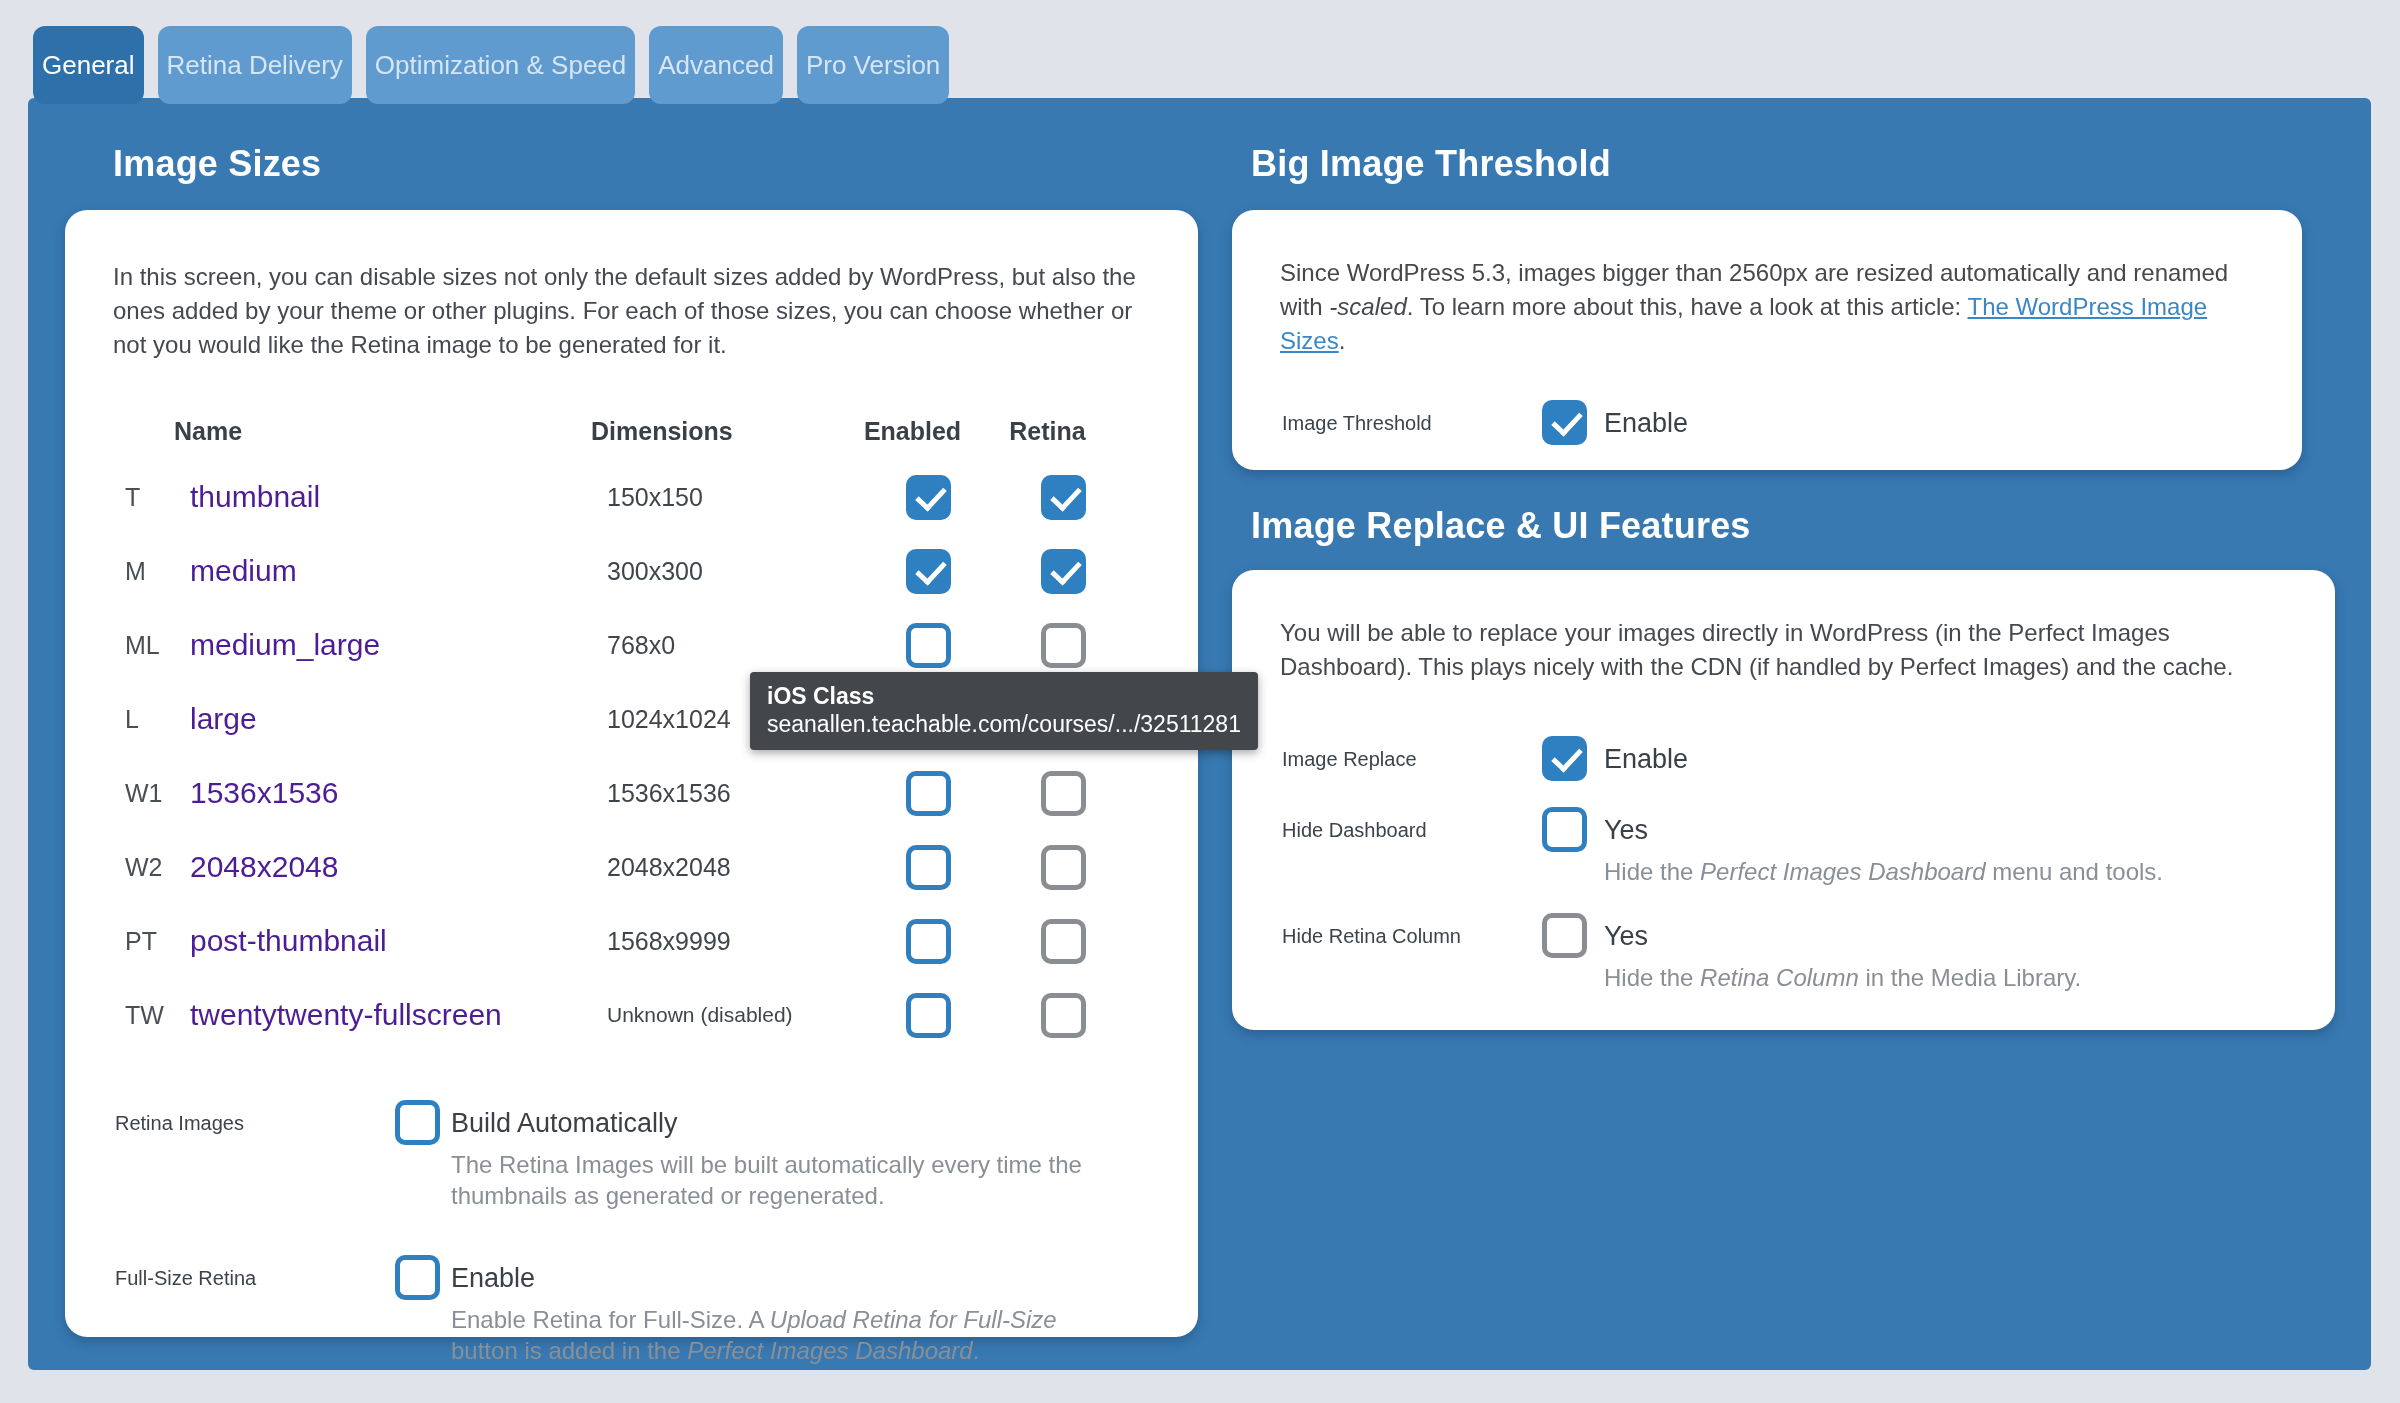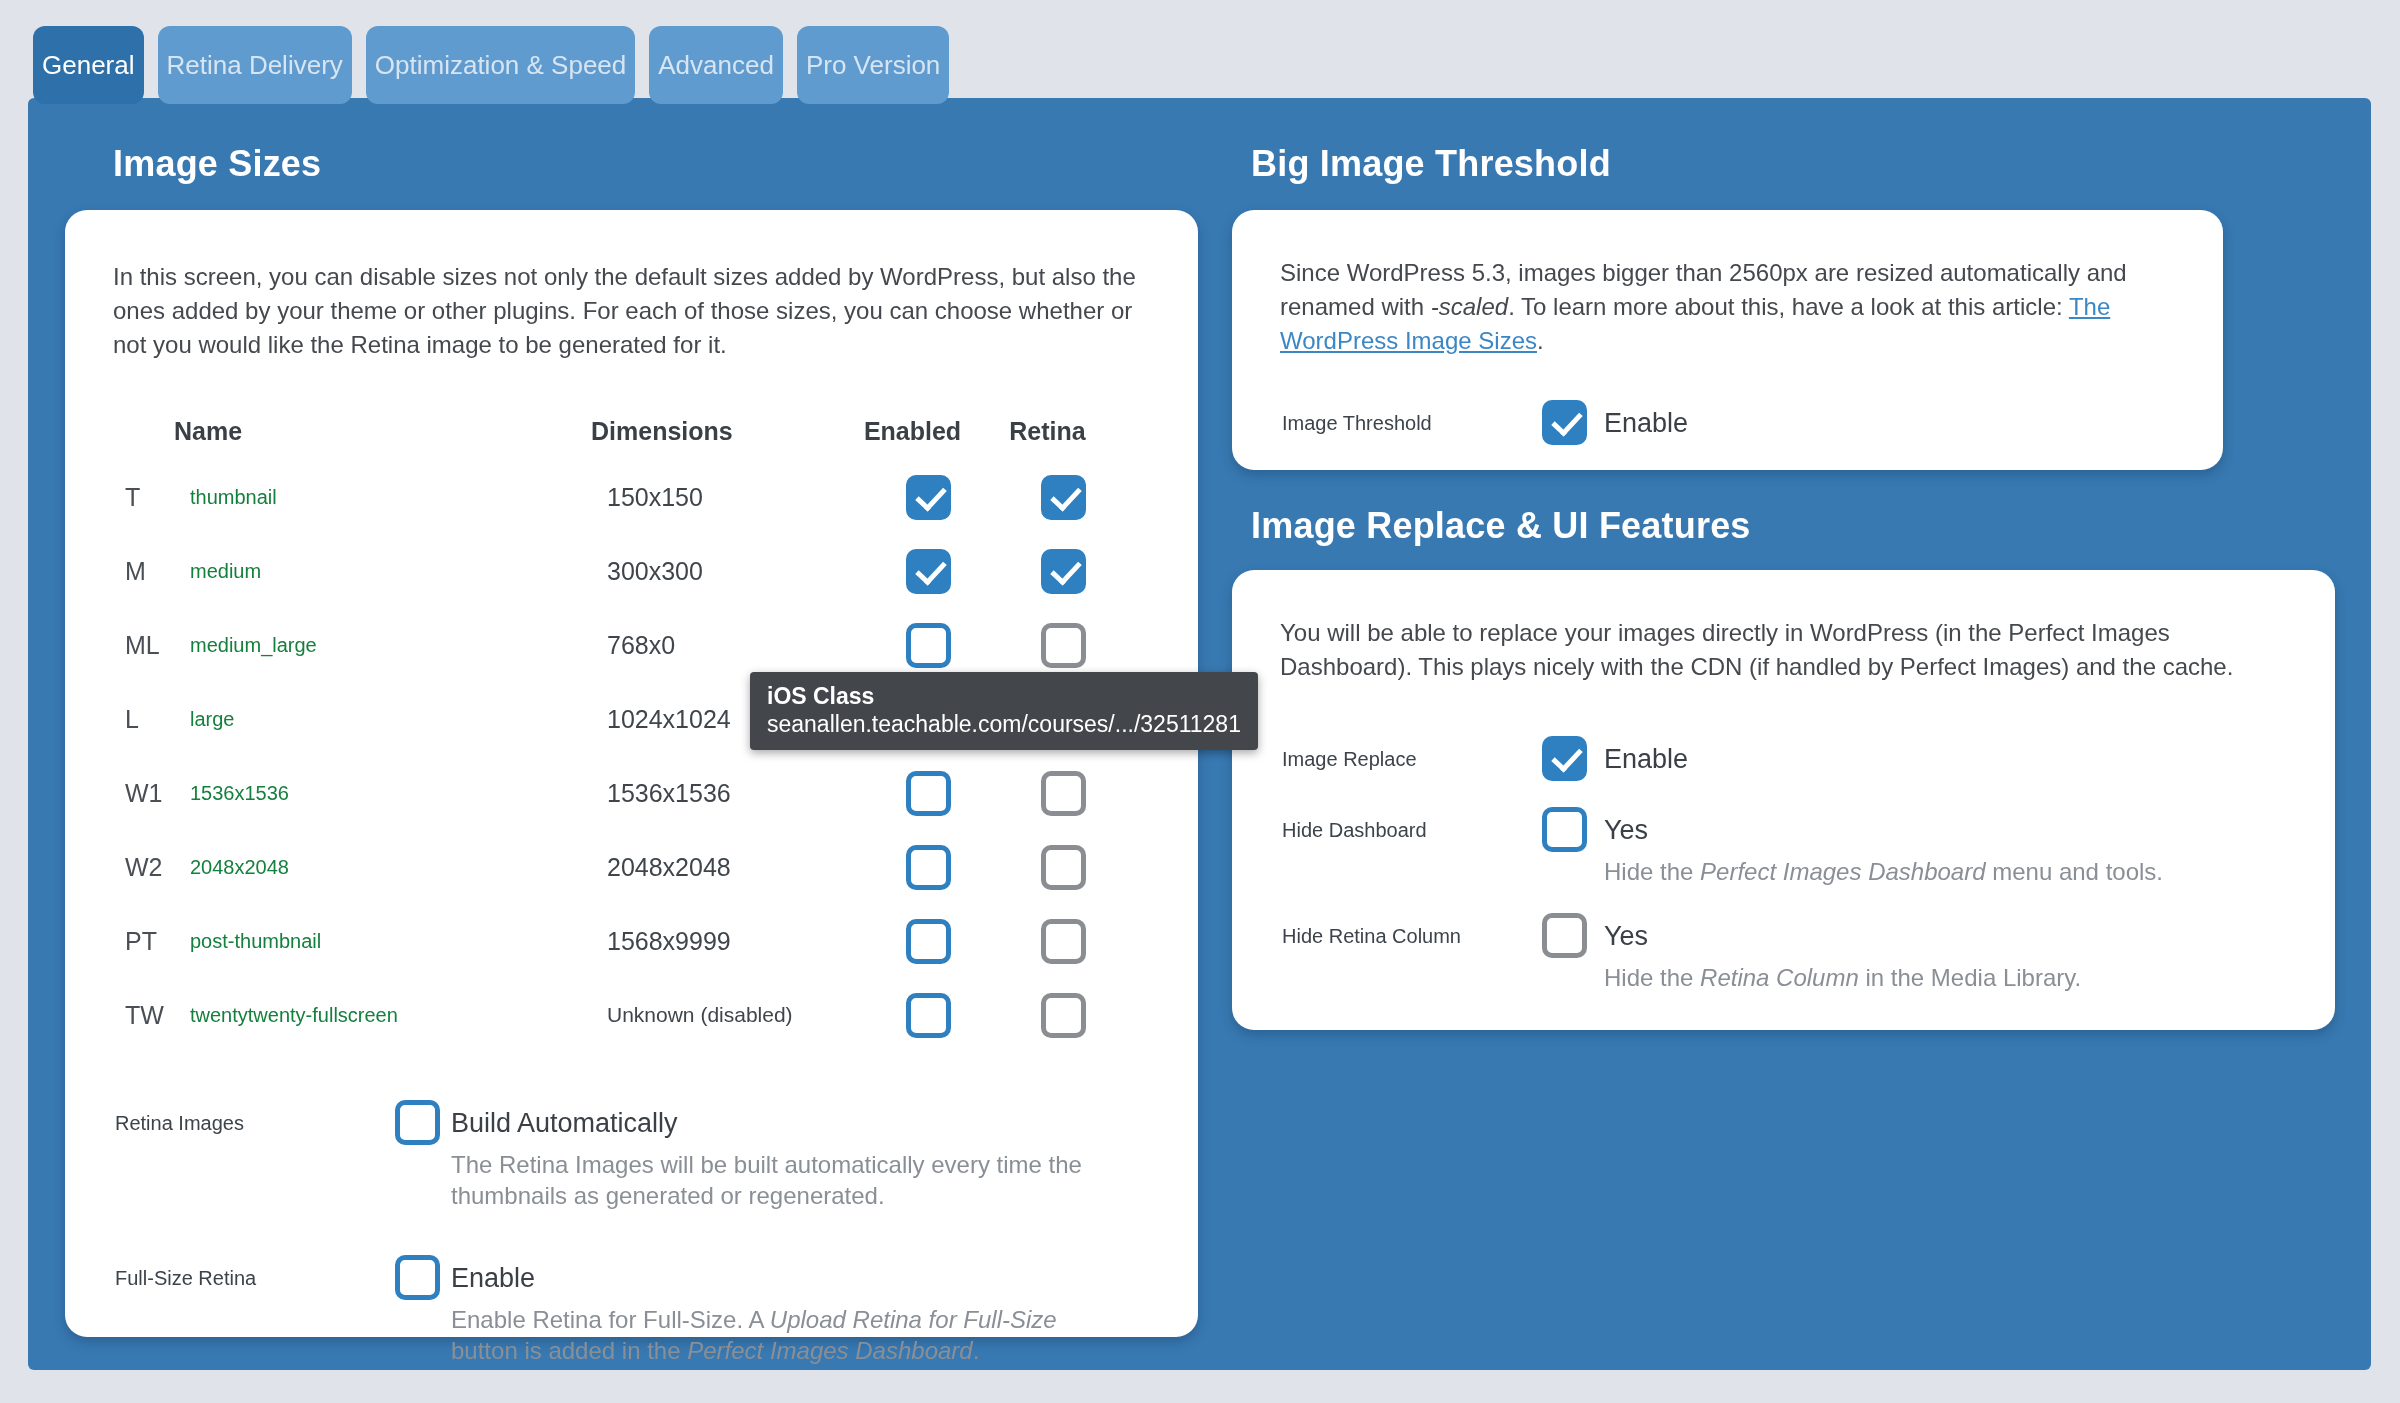--- a/index.html
+++ b/index.html
@@ -44,21 +44,21 @@
 
   .sizes-table { margin-top:38px; }
   .trow {
     display:grid; grid-template-columns:65px 417px 254px 135px 135px;
     align-items:center; padding-left:60px; height:74px;
   }
   .trow.thead { height:60px; align-items:end; padding-bottom:14px;padding-left:44px; }
   .th { font-size:25px; font-weight:700; color:#3a4046; }
   .th.center { text-align:center; }
   .code { font-size:25px; color:#4a4f55; }
-  .size-name { font-size:20px; color:#15803d; text-decoration:none; cursor:pointer; }
+  .size-name { font-size:30px; color:#4c1d95; text-decoration:none; cursor:pointer; }
   .dims { font-size:25px; color:#3f454b; }
   .dims.small { font-size:21px; }
   .cbcell { display:flex; justify-content:center; }
 
   
   .cb {
     width:45px; height:45px; border-radius:10px; border:5px solid #2f80c1;
     background:#fff; position:relative; flex:0 0 auto; cursor:pointer;
   }
   .cb.gray { border-color:#8a8e93; }
@@ -79,21 +79,21 @@
   .opt .desc { font-size:24px; line-height:31px; color:#8a8f96; margin-top:9px; }
   .opt .desc i, .p i { font-style:italic; }
 
   #card-image-sizes .opts { margin-top:48px; }
   #card-image-sizes .opt + .opt { margin-top:44px; }
   #card-image-sizes .desc { max-width:680px; }
   #opt-fullsize .desc { max-width:650px; }
 
   
   #title-threshold { left:1251px; top:143px; }
-  #card-threshold  { left:1232px; top:210px; width:991px; height:260px; padding:46px 48px 0 0; }
+  #card-threshold  { left:1232px; top:210px; width:1070px; height:260px; padding:46px 48px 0 0; }
   #card-threshold .p { margin-left:48px; max-width:985px; font-size:24px; line-height:34px; color:#45494e; }
   .link { color:#3b87c5; text-decoration:underline; cursor:pointer; }
 
   #title-replace { left:1251px; top:505px; }
   #card-replace  { left:1232px; top:570px; width:1103px; height:460px; padding:46px 48px 0 0; }
   #card-replace .p { margin-left:48px; max-width:985px; font-size:24px; line-height:34px; color:#45494e; }
 
   .opt.right { grid-template-columns:260px 62px auto; }
   #card-threshold .opt { margin-top:42px; }
   #row-image-replace { margin-top:52px; }

